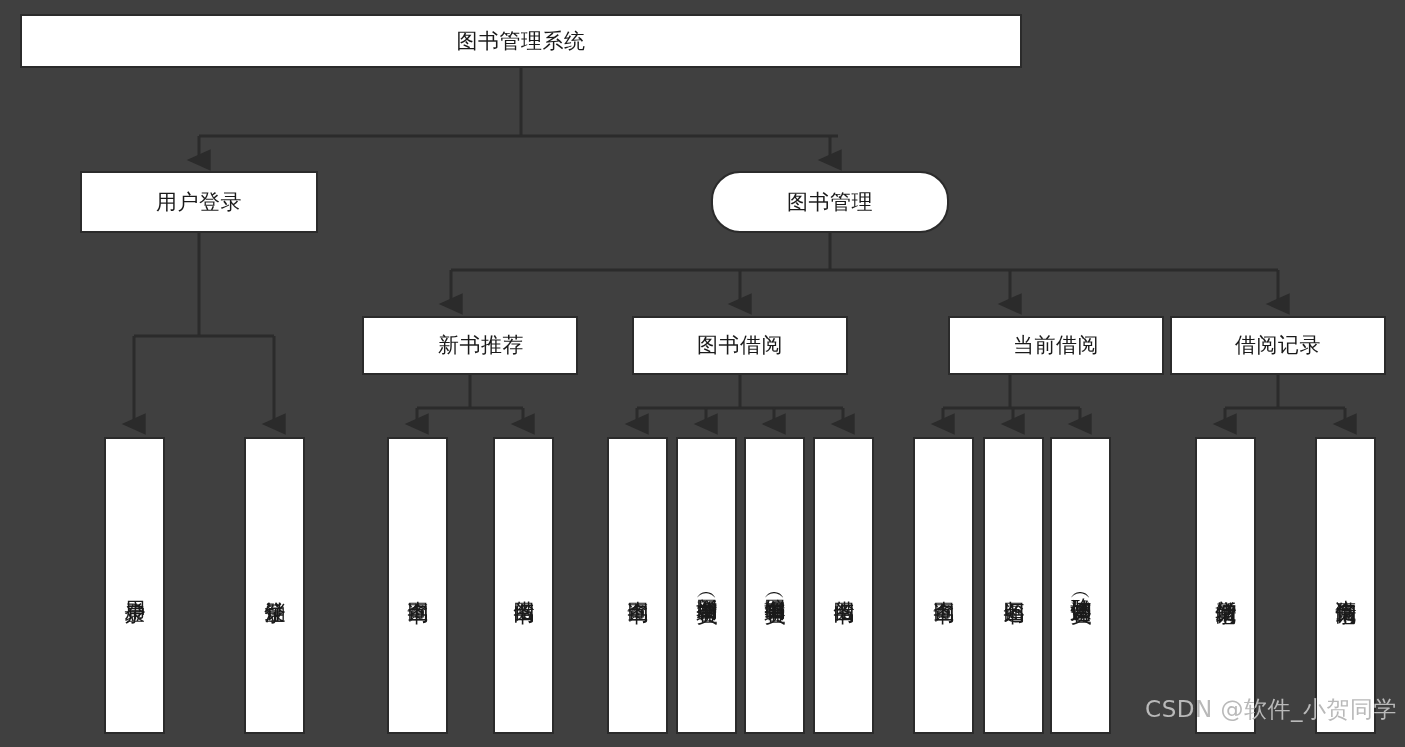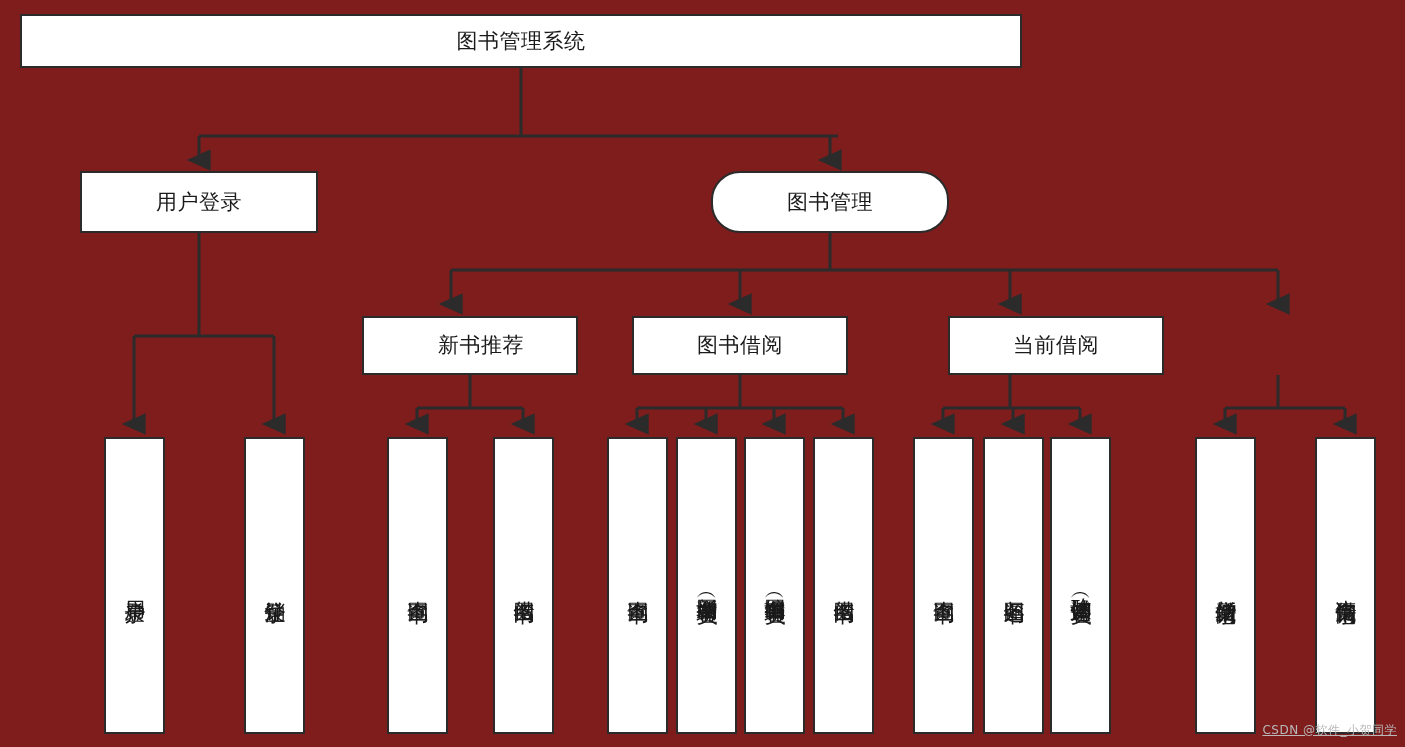--- a/index.html
+++ b/index.html
@@ -7,21 +7,21 @@
     padding: 0;
     background: #ffffff;
   }
   body {
     font-family: "DejaVu Sans", "Liberation Sans", sans-serif;
   }
   #canvas {
     position: relative;
     width: 1405px;
     height: 747px;
-    background: #7f1d1d;
+    background: #404040;
     overflow: hidden;
   }
   #svg-layer {
     position: absolute;
     left: 0;
     top: 0;
     width: 1405px;
     height: 747px;
   }
   .node {
@@ -49,27 +49,26 @@
     writing-mode: vertical-rl;
     text-orientation: upright;
     font-size: 21px;
     line-height: 1.28;
     letter-spacing: 1px;
     white-space: nowrap;
   }
   .watermark {
     position: absolute;
     right: 8px;
-    bottom: 8px;
+    bottom: 22px;
     color: #b9b9b9;
-    font-size: 12px;
+    font-size: 23px;
     letter-spacing: 0.5px;
     z-index: 5;
     white-space: nowrap;
-    text-decoration: underline;
   }
 </style>
 </head>
 <body>
 
 <div id="canvas">
 
   <svg id="svg-layer" viewBox="0 0 1405 747" xmlns="http://www.w3.org/2000/svg">
     <defs>
       <marker id="arrow" markerWidth="9" markerHeight="9" refX="4.2" refY="4.3" orient="auto" markerUnits="strokeWidth">
@@ -133,20 +132,23 @@
 
   <div class="node" style="left:362px; top:316px; width:216px; height:59px;padding-left:22px;">
     <span class="node-label">新书推荐</span>
   </div>
   <div class="node" style="left:632px; top:316px; width:216px; height:59px;">
     <span class="node-label">图书借阅</span>
   </div>
   <div class="node" style="left:948px; top:316px; width:216px; height:59px;">
     <span class="node-label">当前借阅</span>
   </div>
+  <div class="node" style="left:1170px; top:316px; width:216px; height:59px;">
+    <span class="node-label">借阅记录</span>
+  </div>
 
   <div class="node leaf" style="left:104px; top:437px; width:61px; height:297px;">
     <span class="node-label">用户登录</span>
   </div>
   <div class="node leaf" style="left:244px; top:437px; width:61px; height:297px;">
     <span class="node-label">注销登录</span>
   </div>
 
   <div class="node leaf" style="left:387px; top:437px; width:61px; height:297px;">
     <span class="node-label">查询图书</span>

